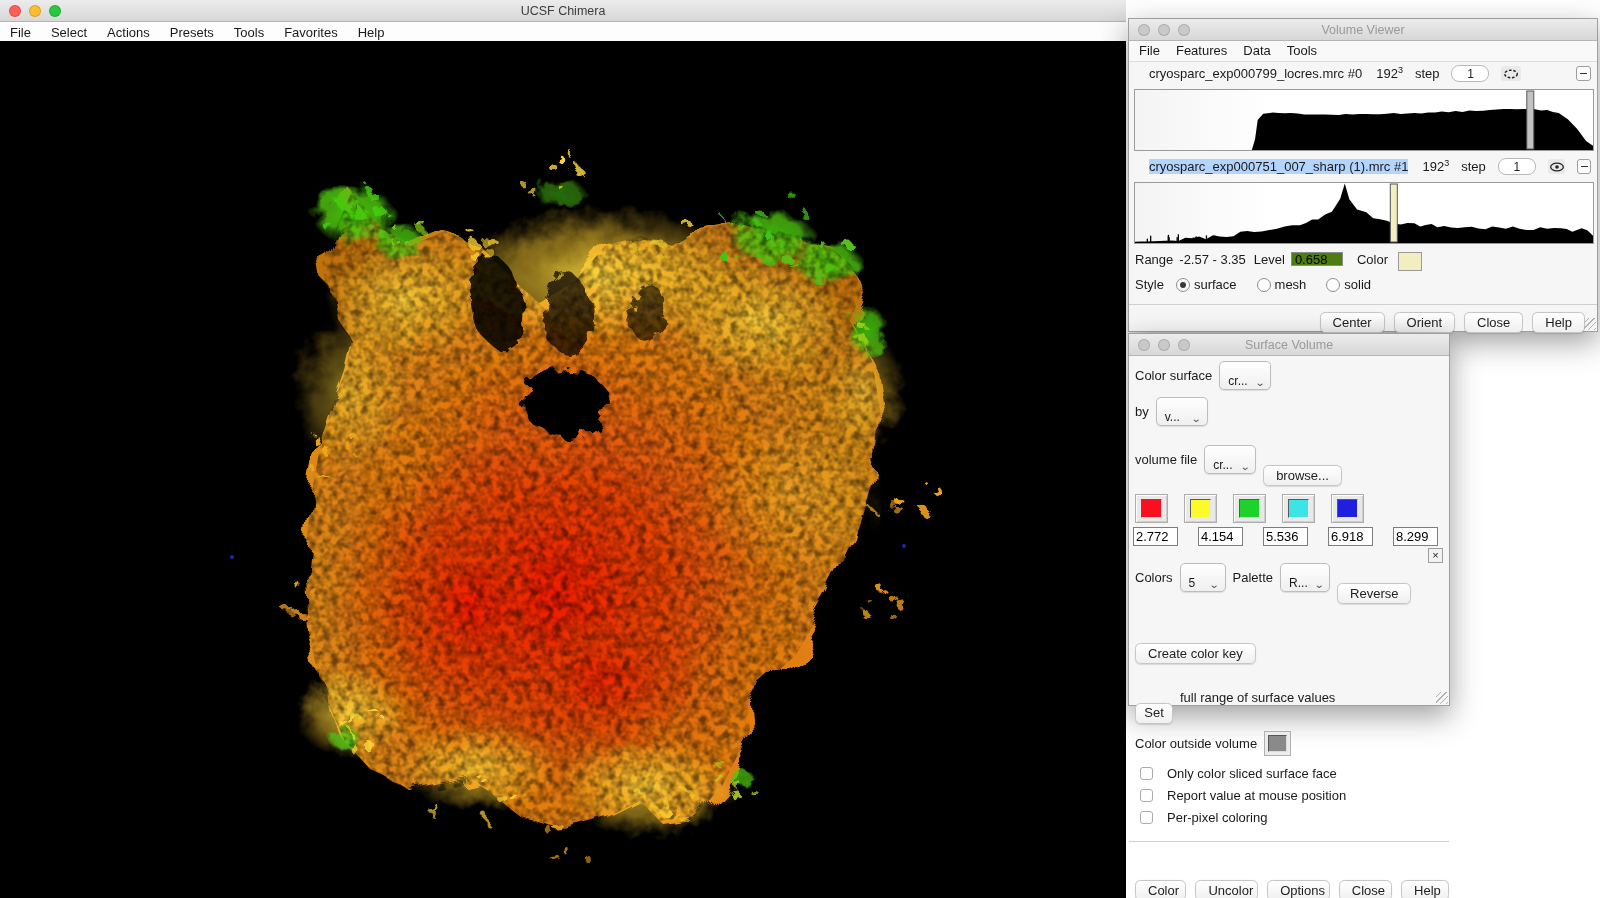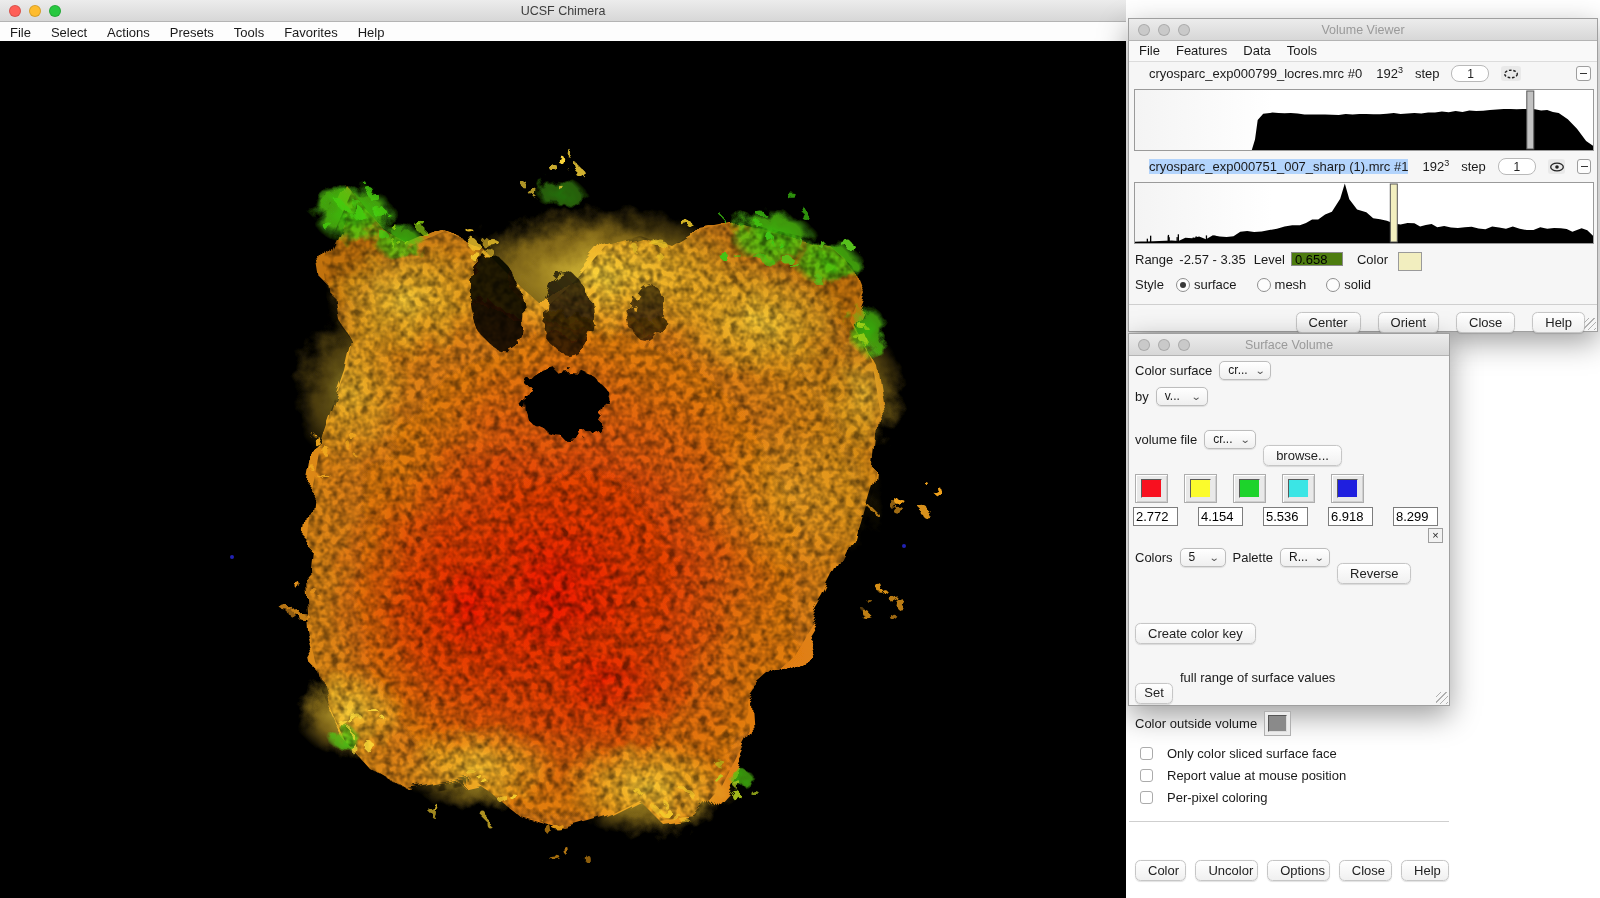--- a/index.html
+++ b/index.html
@@ -47,34 +47,34 @@
   .hist svg { position:absolute; left:0; top:0; }
   .vv-row { display:flex; gap:6px; padding:4px 2px 2px 6px; font-size:13px; }
   .lvl-field { width:52px; height:14px; border:1px solid #8a8a8a; background:#4d7c0f;
     font-size:13px; padding:0 3px; }
   .color-chip { width:24px; height:19px; border:1px solid #9a9a9a; margin-left:4px; }
   .radio { width:14px; height:14px; border-radius:50%; border:1px solid #8f8f8f; background:#fdfdfd;
     display:inline-flex; align-items:center; justify-content:center; margin-right:4px; }
   .radio.checked::after { content:""; width:6px; height:6px; border-radius:50%; background:#3a3a3a; }
   .radio-item { display:flex; align-items:center; margin-right:14px; }
   .sep { height:1px; background:#cfcfcf; margin:10px 0 0 0; }
-  .btn-row { display:flex; justify-content:flex-end; gap:17px; padding:7px 12px 0 0; }
+  .btn-row { display:flex; justify-content:flex-end; gap:9px; padding:7px 12px 0 0; }
   .mac-btn { min-width:50px; height:21px; padding:1px 12px 2px 12px; border:1px solid #c6c6c6;
     border-radius:5.5px; background:linear-gradient(#ffffff,#f0f0f0);
     font-size:13px; text-align:center; box-shadow:0 0.5px 1px rgba(0,0,0,.12); color:#222;
     font-family:"Liberation Sans",sans-serif; }
   .grip { position:absolute; right:1px; bottom:1px; width:12px; height:12px; overflow:hidden; }
   .grip::before { content:""; position:absolute; inset:0;
     background:repeating-linear-gradient(135deg,transparent 0 3px,#b0b0b0 3px 4px); }
 
   
   #surface-color { left:1128px; top:333px; width:322px; height:373px; background:#f6f6f6; }
   .sc-row { display:flex; align-items:center; gap:7px; padding:5px 8px 2px 6px; font-size:13px; position:relative;}
-  .dropdown { display:inline-flex; align-items:center; justify-content:space-between; gap:5px;
-    height:19px; padding:0 6px 1px 8px; border:1px solid #bdbdbd; border-radius:5px;
+  .dropdown { display:inline-flex; align-items:flex-end; justify-content:space-between; gap:5px;
+    height:29px; padding:0 6px 1px 8px; border:1px solid #bdbdbd; border-radius:5px;
     background:linear-gradient(#ffffff,#efefef); font-size:12px; box-shadow:0 0.5px 1px rgba(0,0,0,.1);}
   .dropdown .chev { font-size:10px; color:#555; transform:scaleX(1.3); }
   .swatch-strip { display:flex; gap:16px; padding:6px 0 0 6px; }
   .swatch-btn { width:33px; height:29px; background:#e9e9e9; border:1px solid #adadad;
     display:flex; align-items:center; justify-content:center;
     box-shadow:inset 1px 1px 0 #fff, inset -1px -1px 0 #cfcfcf; }
   .swatch-inner { width:21px; height:19px; border-top:1.5px solid #5a5a5a; border-left:1.5px solid #5a5a5a;
     border-bottom:1.5px solid #e8e8e8; border-right:1.5px solid #e8e8e8; }
   .value-strip { display:flex; gap:20px; padding:4px 0 0 4px; }
   .val-field { width:45px; height:19px; border:1px solid #7d7d7d; background:#fff;

